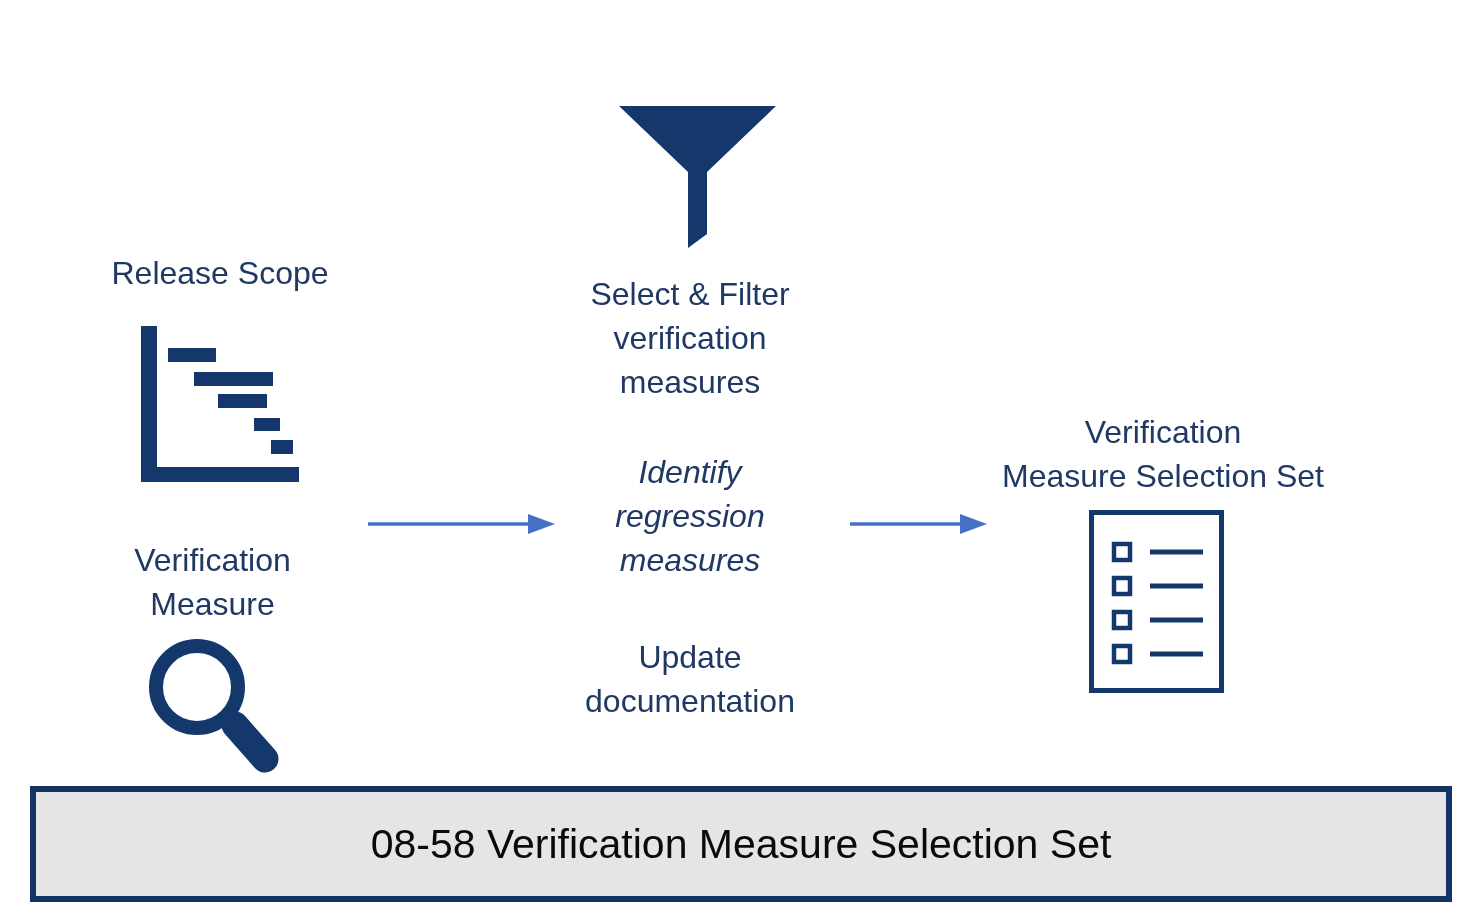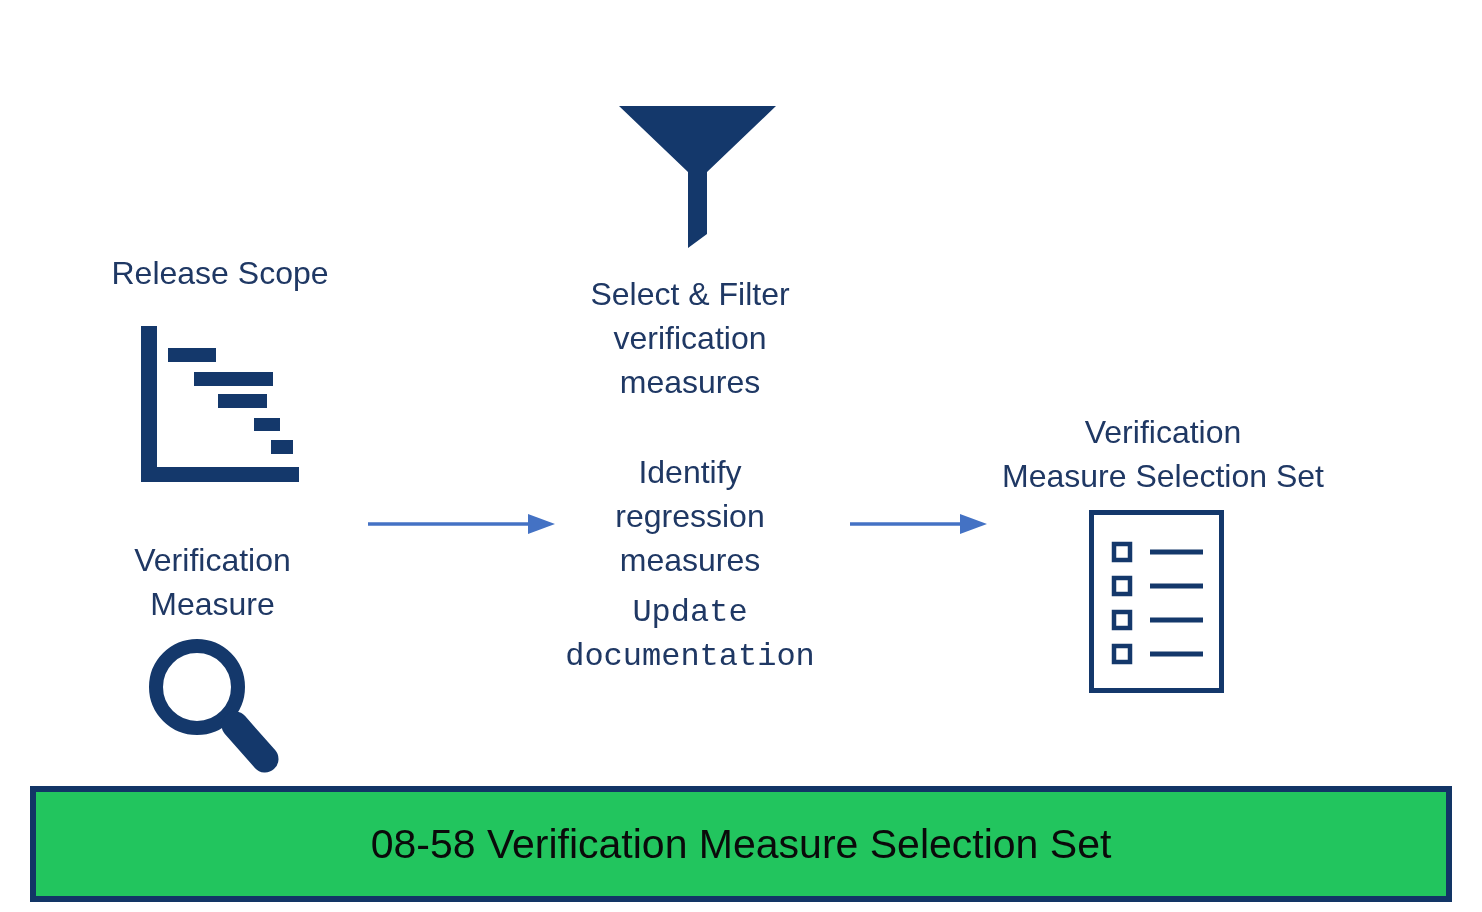--- a/index.html
+++ b/index.html
@@ -26,21 +26,21 @@
   }
   .icon { color: #14386B; display: block; }
   .arrow { color: #4472C4; display: block; }
   .banner {
     position: absolute;
     left: 30px;
     top: 763px;
     width: 1422px;
     height: 116px;
     box-sizing: border-box;
-    background: #22c55e;
+    background: #e5e5e5;
     border: 6px solid #123566;
     display: flex;
     align-items: center;
     justify-content: center;
   }
   .banner-text {
     color: #0A0A0A;
     font-size: 41px;
     line-height: 1;
     text-align: center;
@@ -77,25 +77,25 @@
   </svg>
 
   <svg class="abs icon" style="left:619px; top:83px;" width="157" height="155" viewBox="0 0 157 155" fill="currentColor">
     <path d="M0 0 L157 0 L88 66 L88 128 L69 142 L69 66 Z"></path>
   </svg>
 
   <div class="abs label" style="left:510px; top:249px; width:360px;text-align:center;">Select &amp; Filter
 verification
 measures</div>
 
-  <div class="abs label" style="left:510px; top:427px; width:360px;">Identify
+  <div class="abs label" style="left:510px; top:427px; width:360px;font-style:italic;">Identify
 regression
 measures</div>
 
-  <div class="abs label" style="left:510px; top:568px; width:360px;font-family:Liberation Mono, monospace;">Update
+  <div class="abs label" style="left:510px; top:612px; width:360px;">Update
 documentation</div>
 
   <svg class="abs arrow" style="left:850px; top:488px;" width="140" height="26" viewBox="0 0 140 26">
     <line x1="0" y1="13" x2="110" y2="13" stroke="currentColor" stroke-width="3.5"></line>
     <polygon points="110,3 137,13 110,23" fill="currentColor"></polygon>
   </svg>
 
   <div class="abs label" style="left:980px; top:387px; width:366px;">Verification
 Measure Selection Set</div>
 

